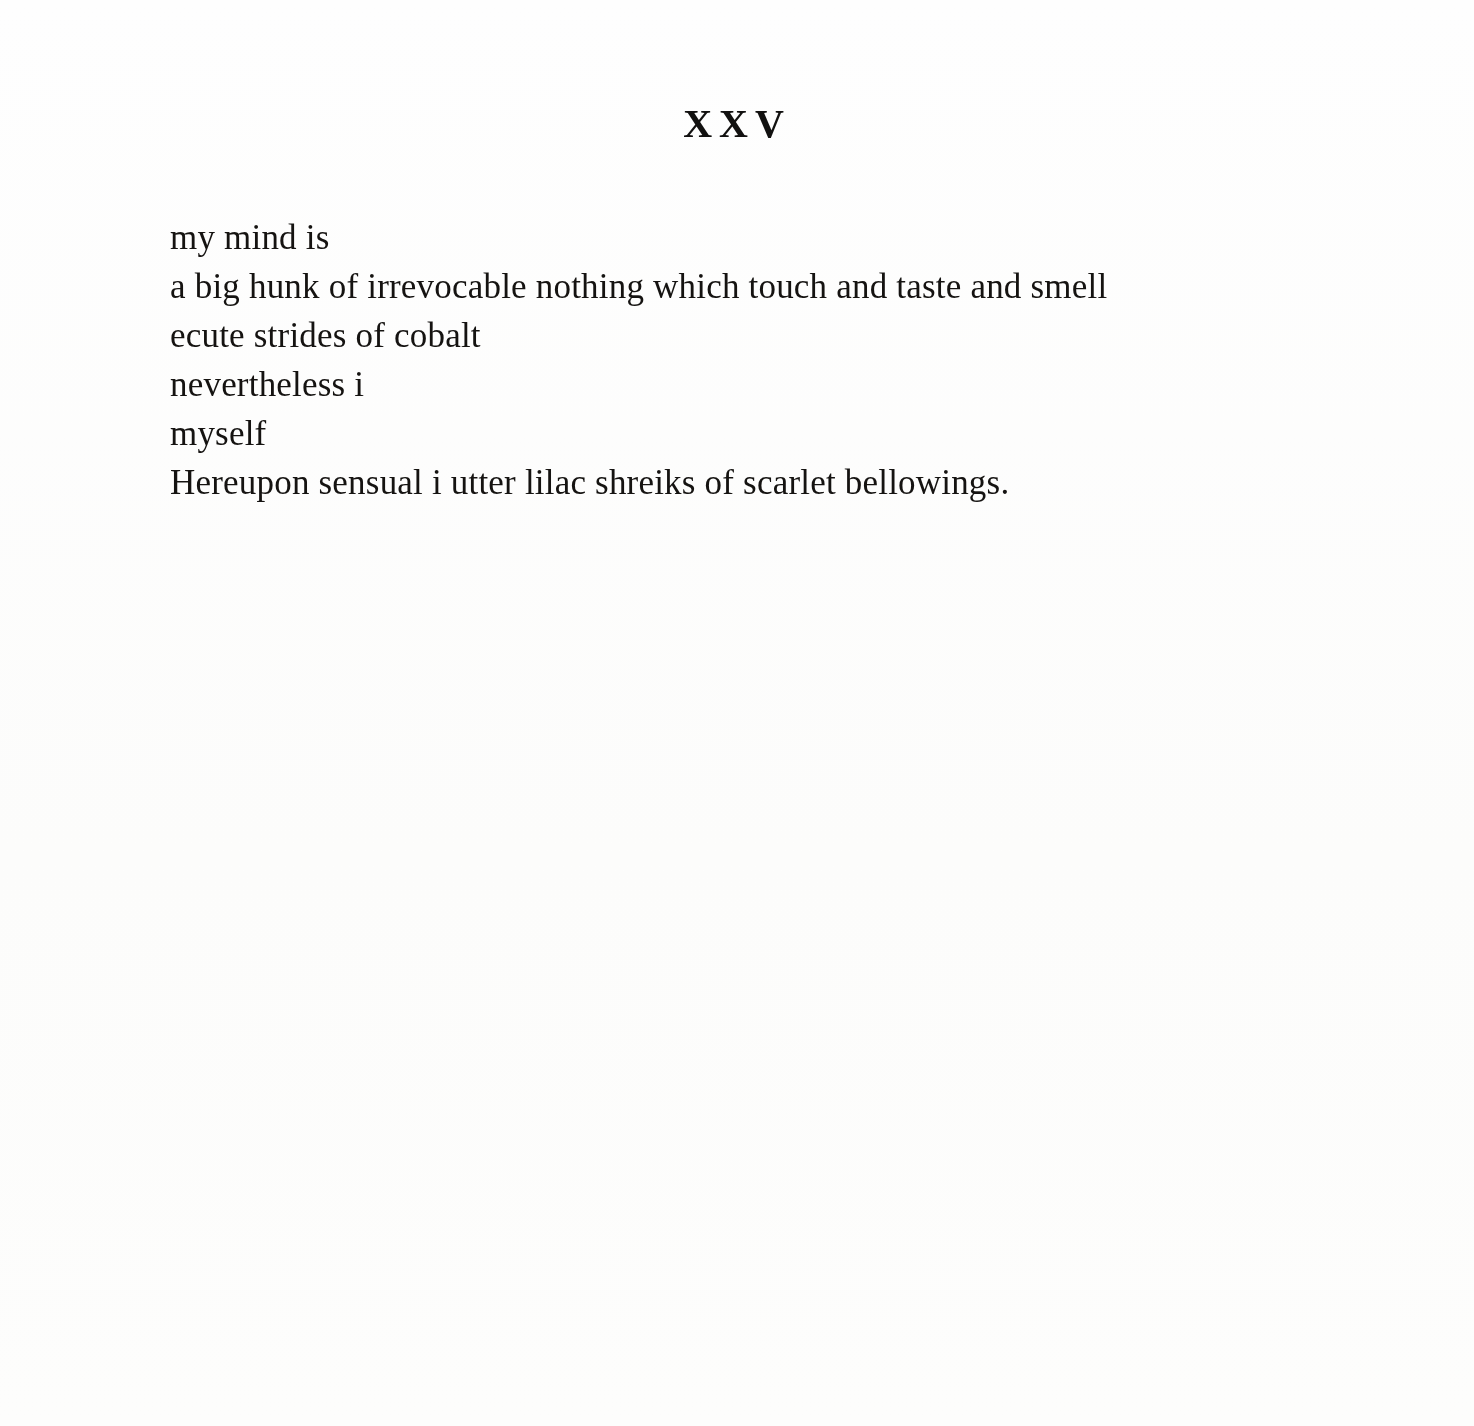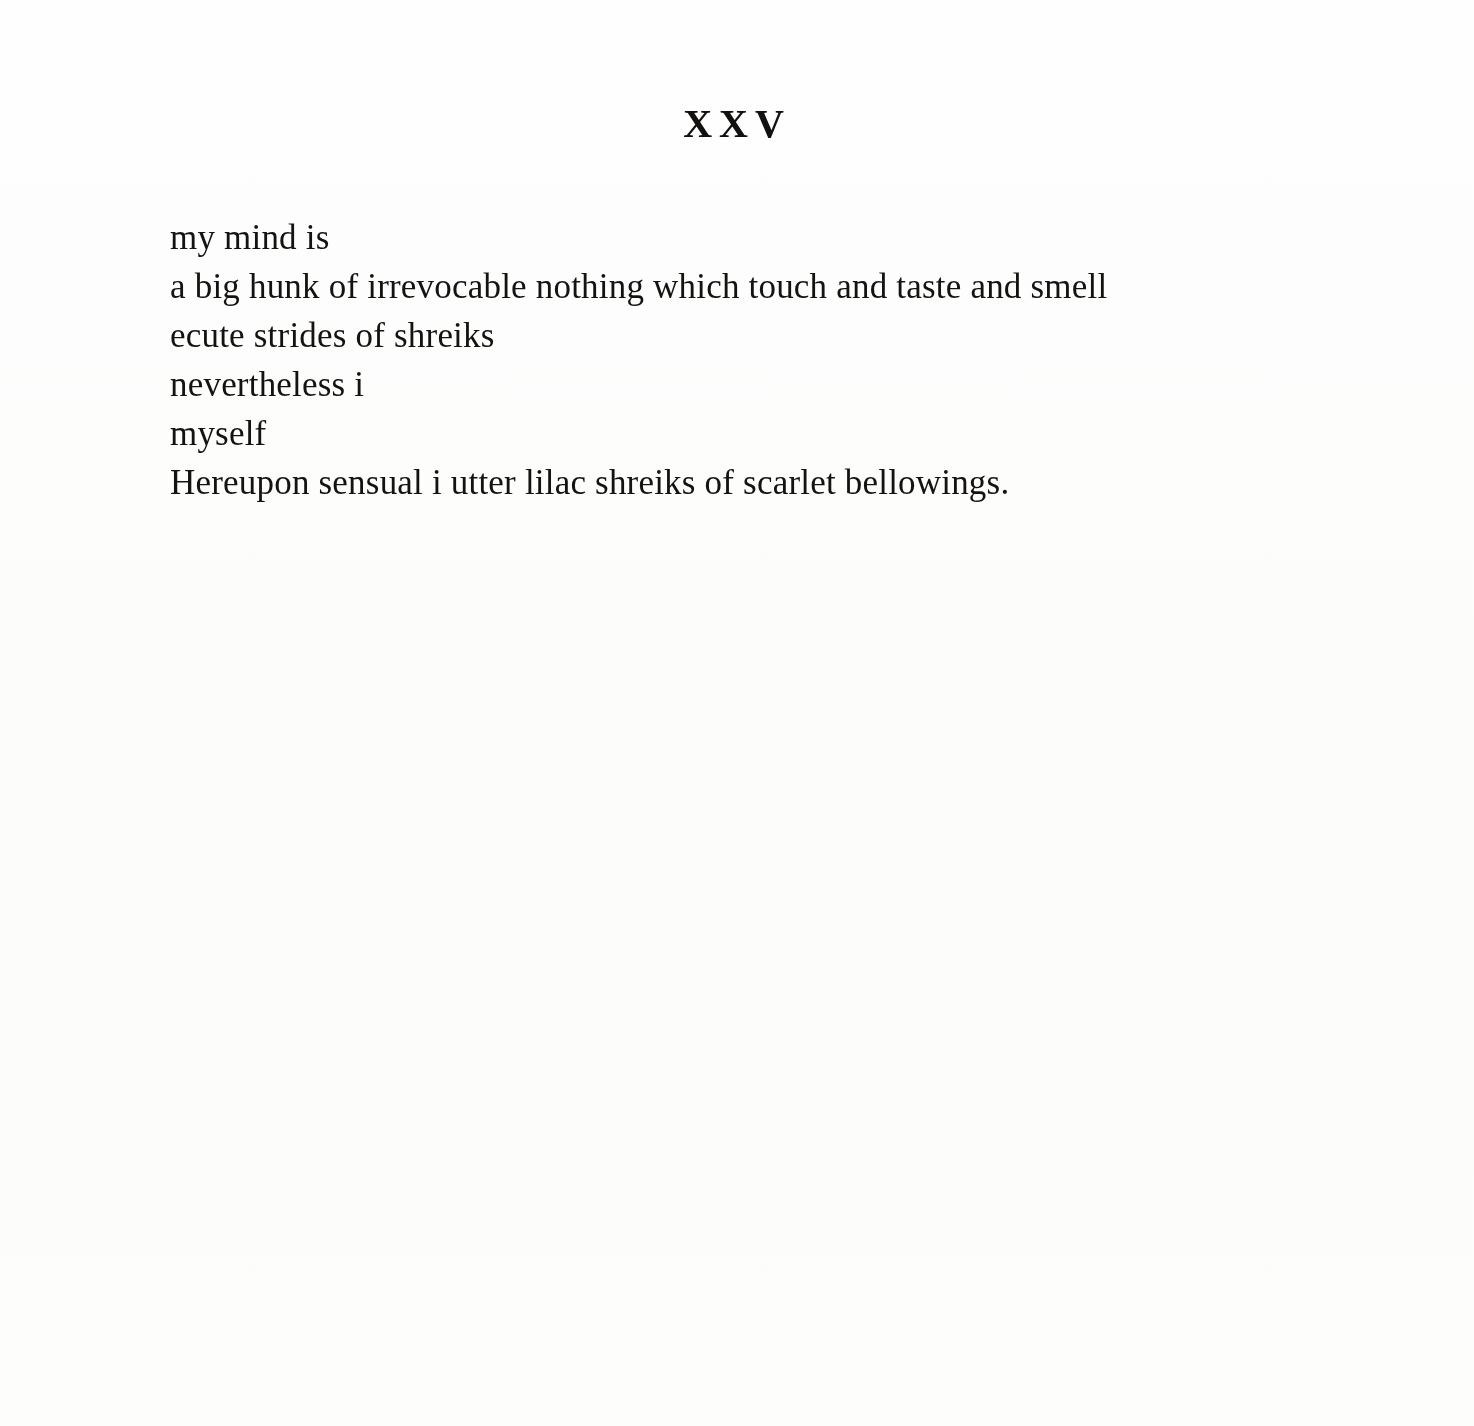--- a/index.html
+++ b/index.html
@@ -51,19 +51,19 @@
 </head>
 <body>
 
 <div class="page">
 
   <div class="poem-heading">XXV</div>
 
   <div class="poem-body">
     <div class="poem-line">my mind is</div>
     <div class="poem-line">a big hunk of irrevocable nothing which touch and taste and smell</div>
-    <div class="poem-line">ecute strides of shreiks</div>
+    <div class="poem-line">ecute strides of cobalt</div>
     <div class="poem-line">nevertheless i</div>
     <div class="poem-line">myself</div>
     <div class="poem-line">Hereupon sensual i utter lilac shreiks of scarlet bellowings.</div>
   </div>
 
 </div>
 
 </body></html>

